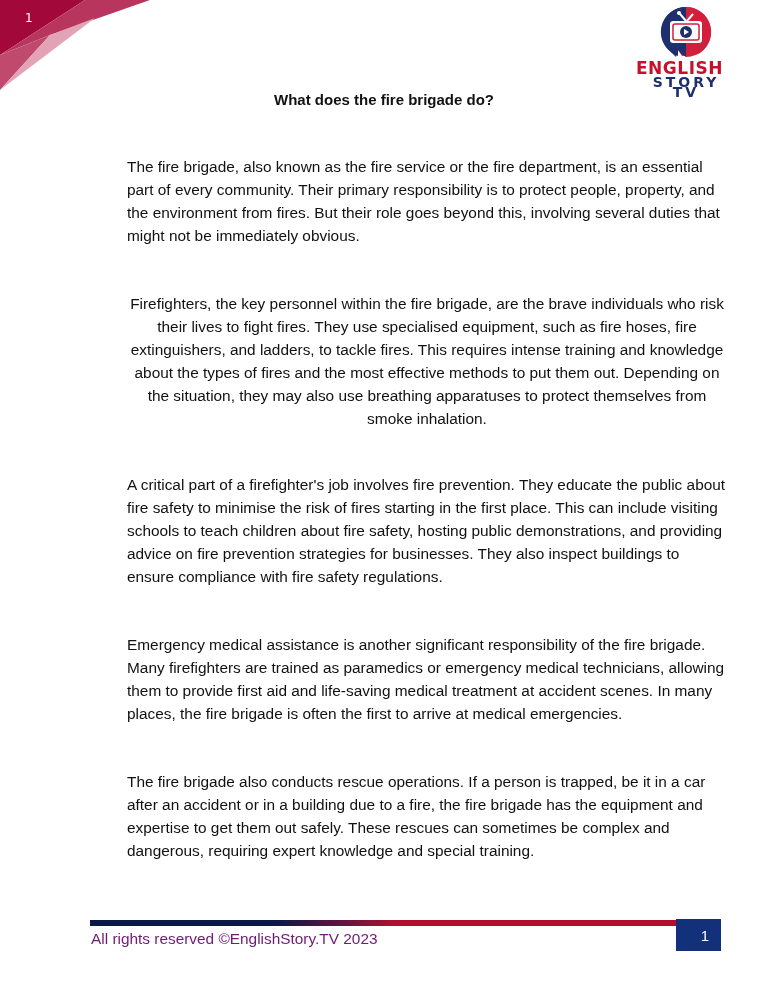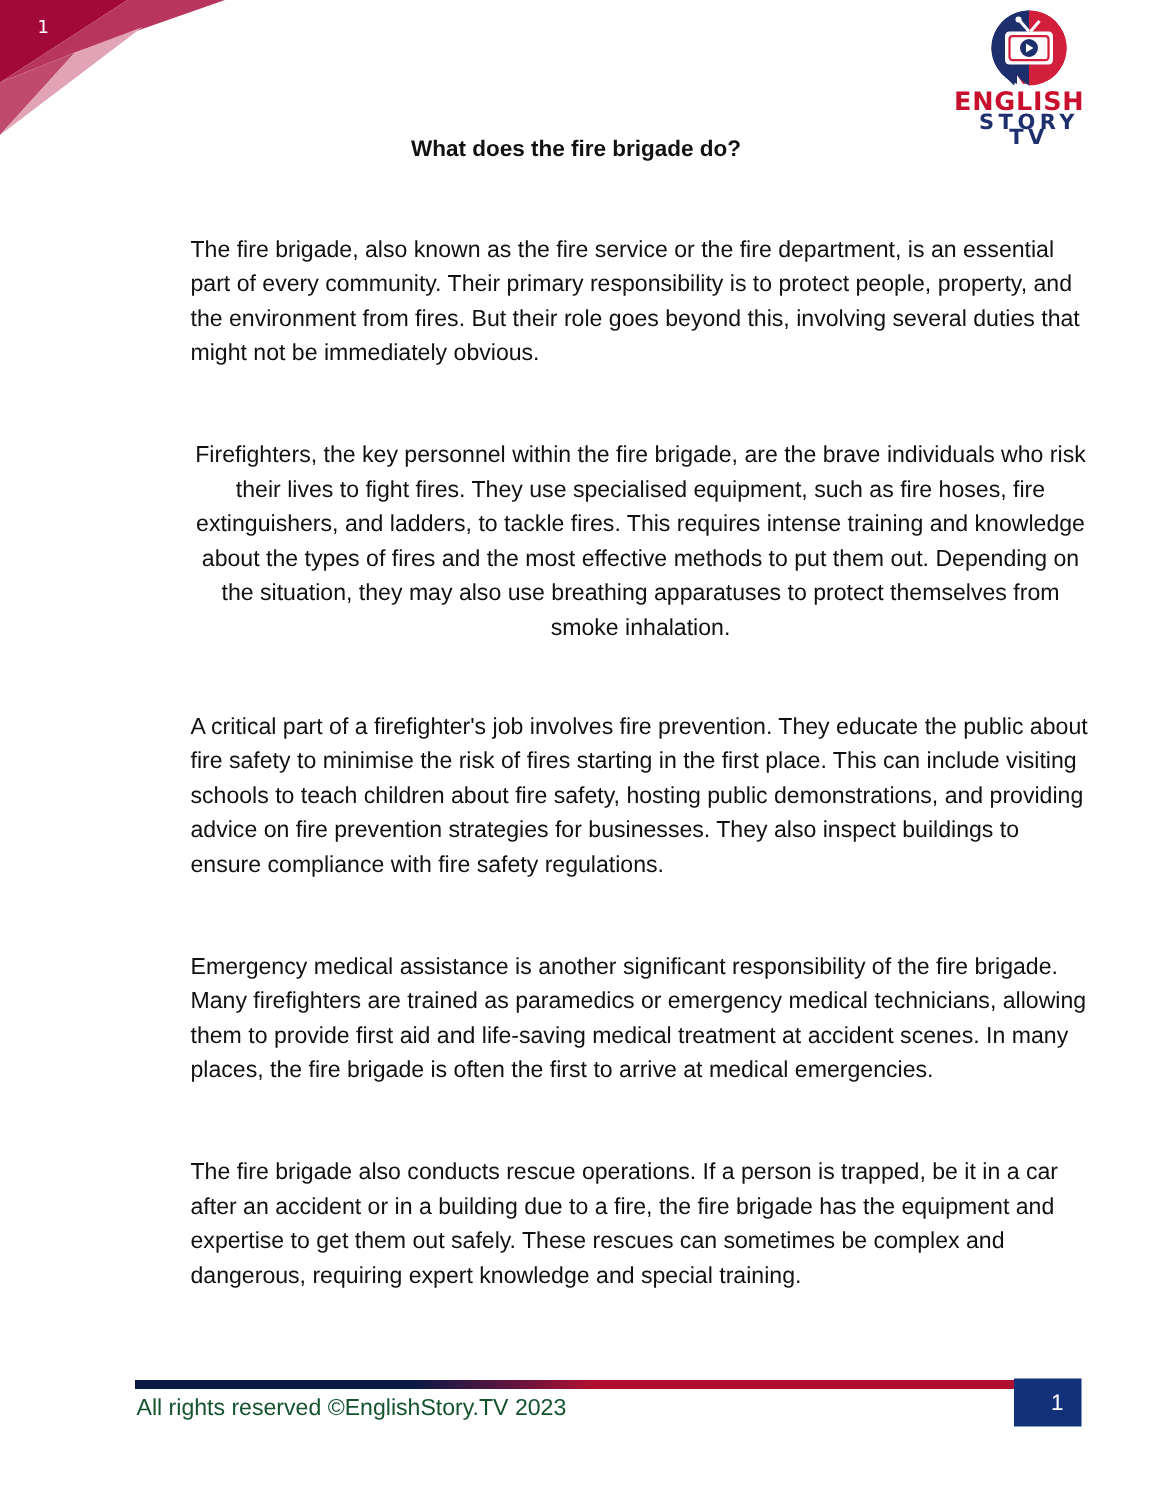--- a/index.html
+++ b/index.html
@@ -32,21 +32,21 @@
     margin: 0 0 45px 0; font-size: 15.4px; line-height: 23px;
     font-family: "Liberation Sans", sans-serif; color: #111;
   }
   .para:nth-child(2) { margin-bottom: 43px; text-align: center; }
   .footer-bar {
     position: absolute; left: 90px; top: 920px; width: 586px; height: 6px;
     background: linear-gradient(to right, #0b1a45 0%, #0b1a45 32%, #5a1540 42%, #b0102f 52%, #b0102f 100%);
   }
   .footer-text {
     position: absolute; left: 91px; top: 930px; font-size: 15.4px;
-    font-family: "Liberation Sans", sans-serif; color: #14532d;
+    font-family: "Liberation Sans", sans-serif; color: #701a75;
   }
   .page-box {
     position: absolute; left: 676px; top: 919px; width: 45px; height: 32px;
     background: #13307a; color: #fff; font-size: 15px;
     display: flex; align-items: center; justify-content: flex-end;
     padding-right: 12px; box-sizing: border-box;
   }
 </style>
 </head>
 <body>

